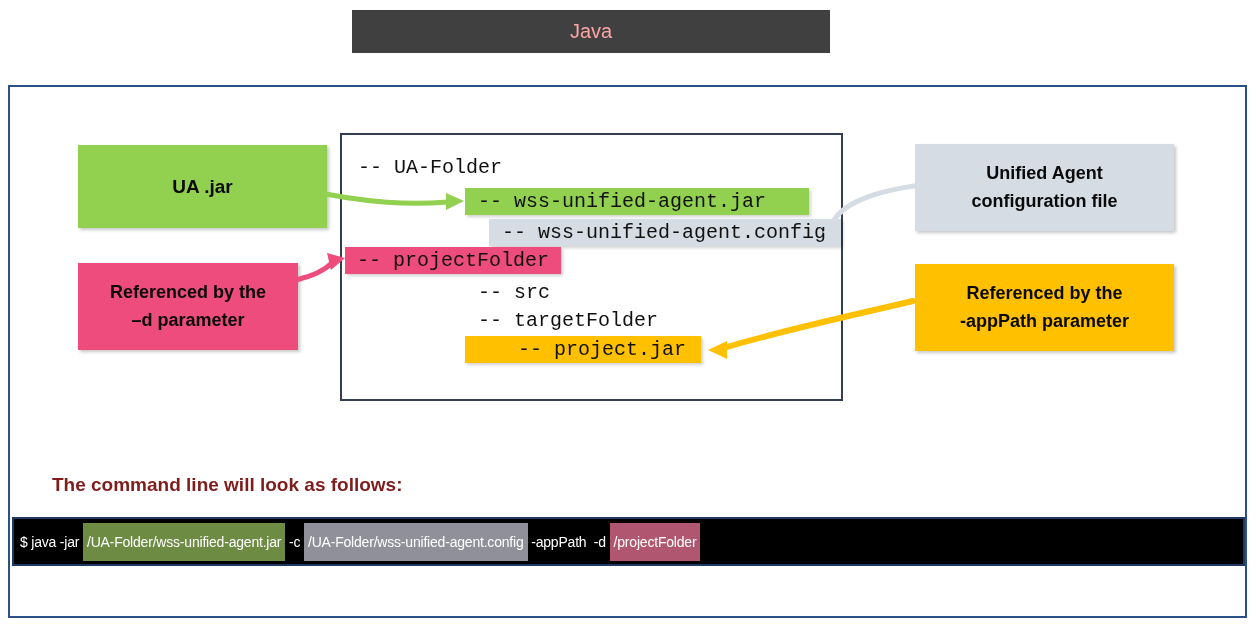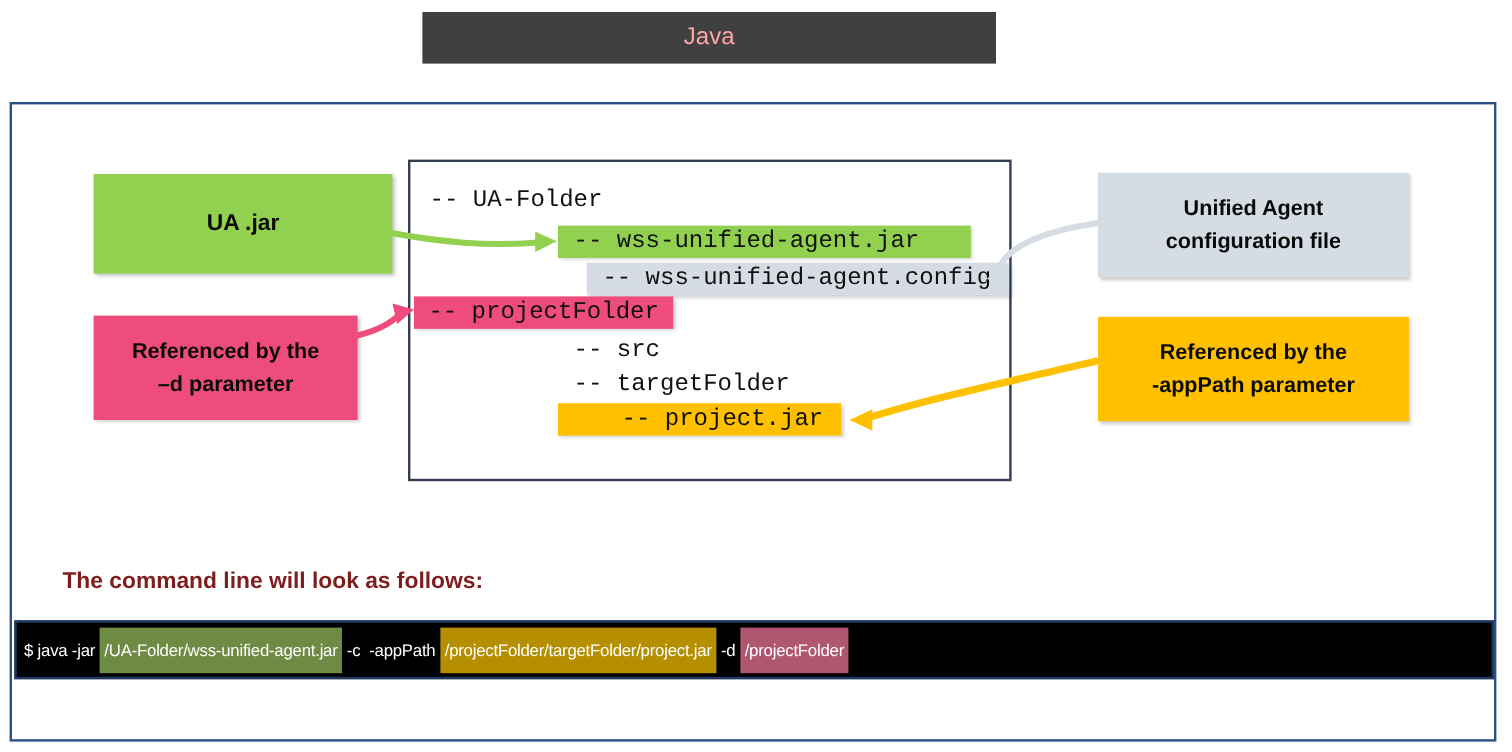--- a/index.html
+++ b/index.html
@@ -105,17 +105,17 @@
   <polygon points="840,224 838,240 822,232" fill="#D6DCE4"></polygon>
   <path d="M 913 301 C 832 320 772 333 724 348" fill="none" stroke-width="6" stroke-linecap="round" stroke="#FFC000"></path>
   <polygon points="727,341 727,359 708,350" fill="#FFC000"></polygon>
 </svg>
 
 <div class="cmd-heading">The command line will look as follows:</div>
 <div class="cmd-bar">
   <span class="cmd-seg">$ java -jar </span>
   <span class="cmd-seg hl" style="background: rgb(109, 139, 67);">/UA-Folder/wss-unified-agent.jar</span>
   <span class="cmd-seg"> -c </span>
+  <span class="cmd-seg hl" style="background: rgb(144, 144, 154);">/UA-Folder/wss-unified-agent.config</span>
   <span class="cmd-seg"> -appPath </span>
-  <span class="cmd-seg hl" style="background: rgb(182, 143, 0);">/projectFolder/targetFolder/project.jar</span>
   <span class="cmd-seg"> -d </span>
   <span class="cmd-seg hl" style="background: rgb(176, 86, 112);">/projectFolder</span>
 </div>
 
 </body></html>

